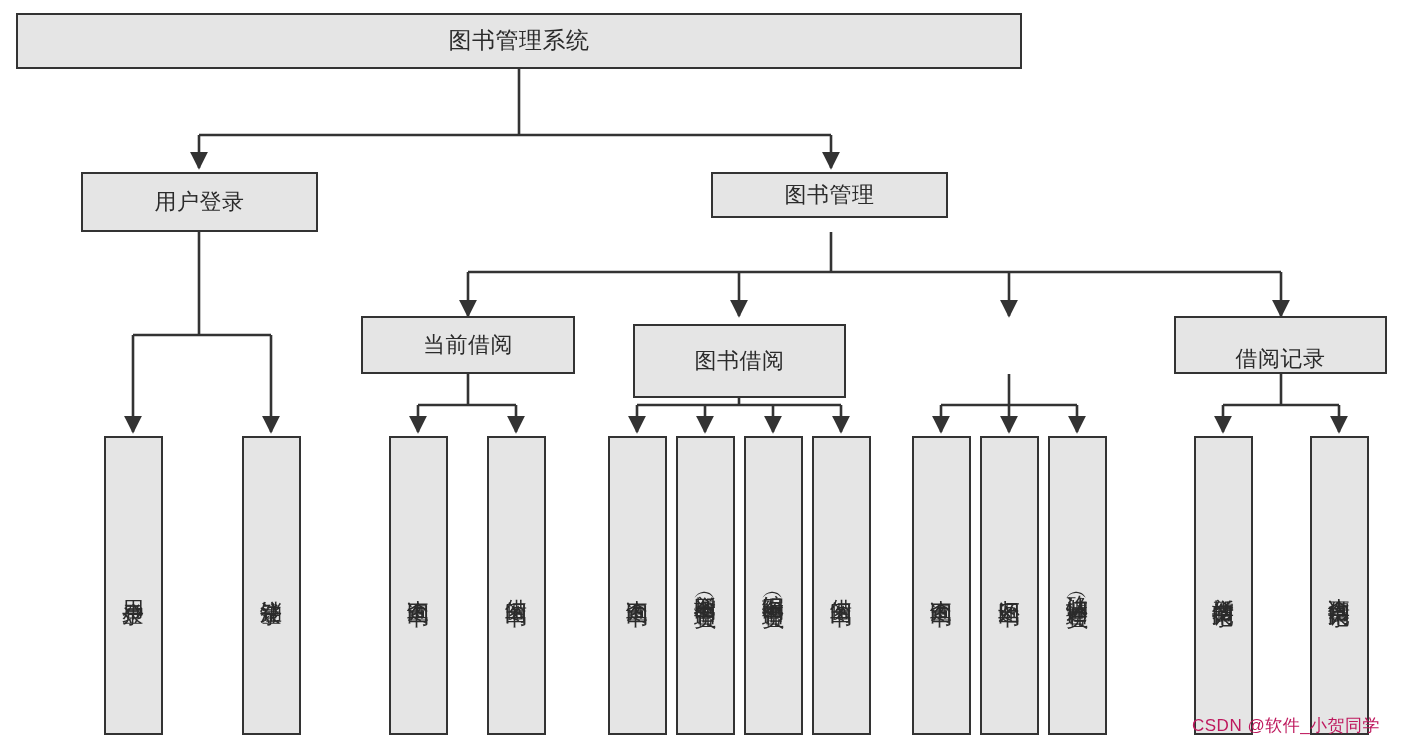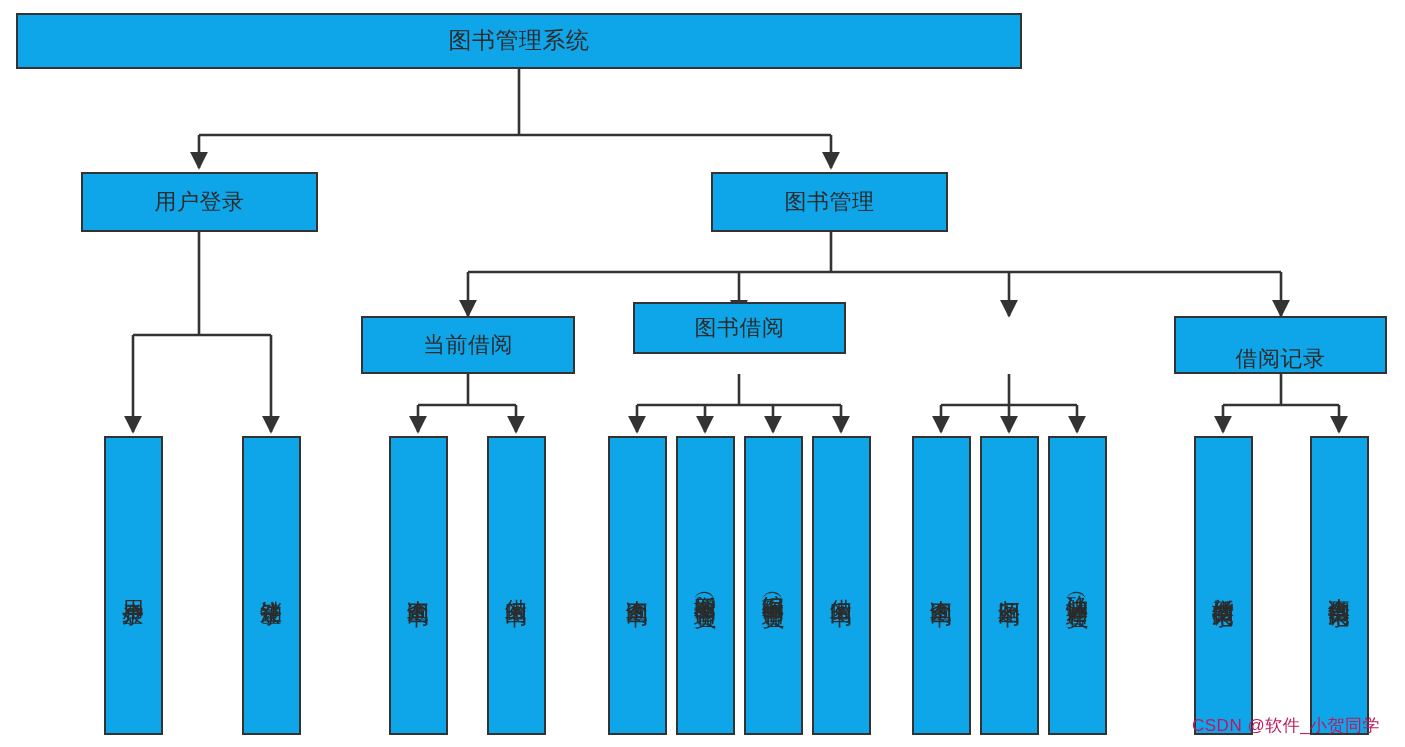--- a/index.html
+++ b/index.html
@@ -22,21 +22,21 @@
     position: absolute;
     left: 0;
     top: 0;
     width: 1405px;
     height: 747px;
     pointer-events: none;
   }
   .node {
     position: absolute;
     box-sizing: border-box;
-    background: #0ea5e9;
+    background: #e5e5e5;
     border: 2px solid #333333;
     display: flex;
     align-items: center;
     justify-content: center;
     color: #2b2b2b;
     z-index: 2;
   }
   .node .label {
     display: block;
     text-align: center;
@@ -129,28 +129,28 @@
     </g>
   </svg>
 
   <div class="node h root" style="left:16px; top:13px; width:1006px; height:56px;">
     <span class="label">图书管理系统</span>
   </div>
 
   <div class="node h" style="left:81px; top:172px; width:237px; height:60px;">
     <span class="label">用户登录</span>
   </div>
-  <div class="node h" style="left:711px; top:172px; width:237px; height:60px;">
+  <div class="node h" style="left:711px; top:172px; width:237px; height:46px;">
     <span class="label">图书管理</span>
   </div>
 
   <div class="node h" style="left:361px; top:316px; width:214px; height:58px;">
     <span class="label">当前借阅</span>
   </div>
-  <div class="node h" style="left:633px; top:302px; width:213px; height:52px;">
+  <div class="node h" style="left:633px; top:324px; width:213px; height:74px;">
     <span class="label">图书借阅</span>
   </div>
   <div class="node h" style="left:1174px; top:316px; width:213px; height:58px;align-items:flex-end;">
     <span class="label">借阅记录</span>
   </div>
 
   <div class="node v" style="left:104px; top:436px; width:59px; height:299px;">
     <span class="label">用户登录</span>
   </div>
   <div class="node v" style="left:242px; top:436px; width:59px; height:299px;">

